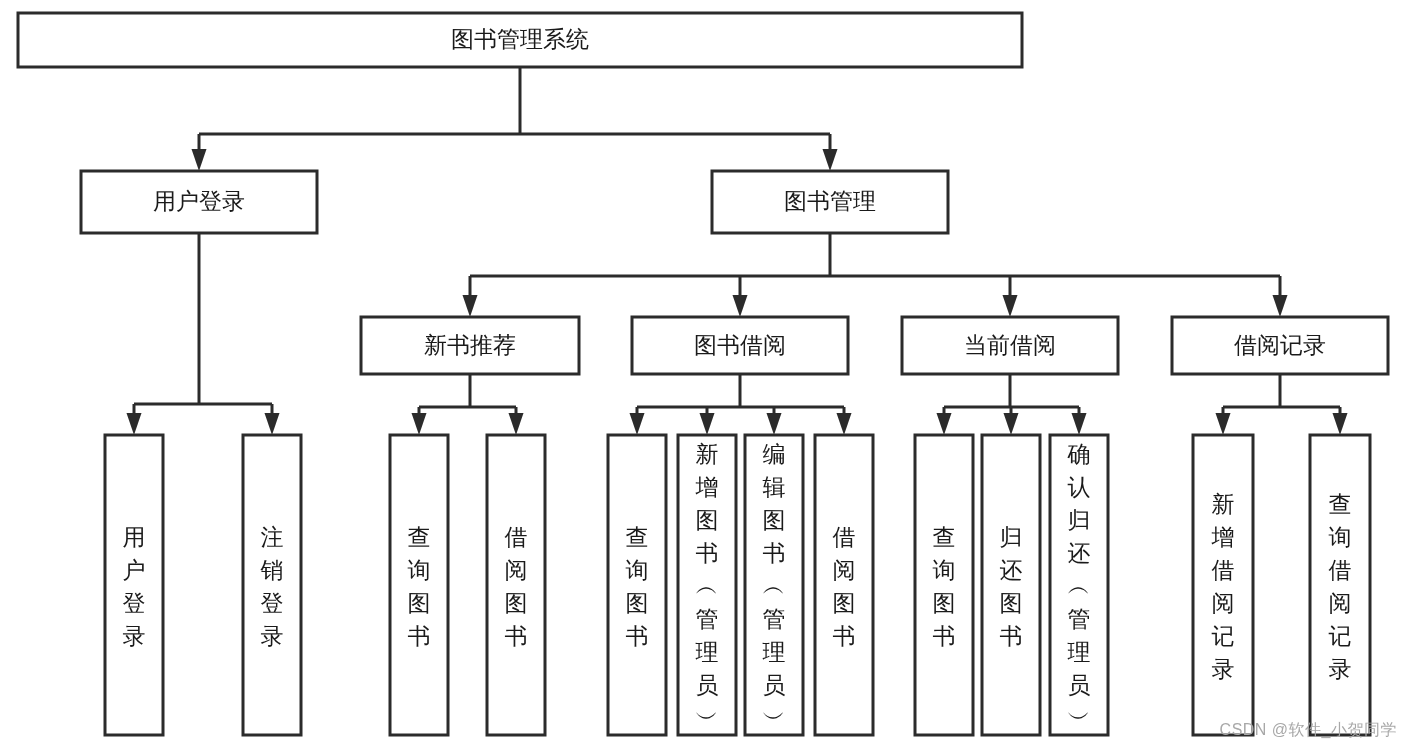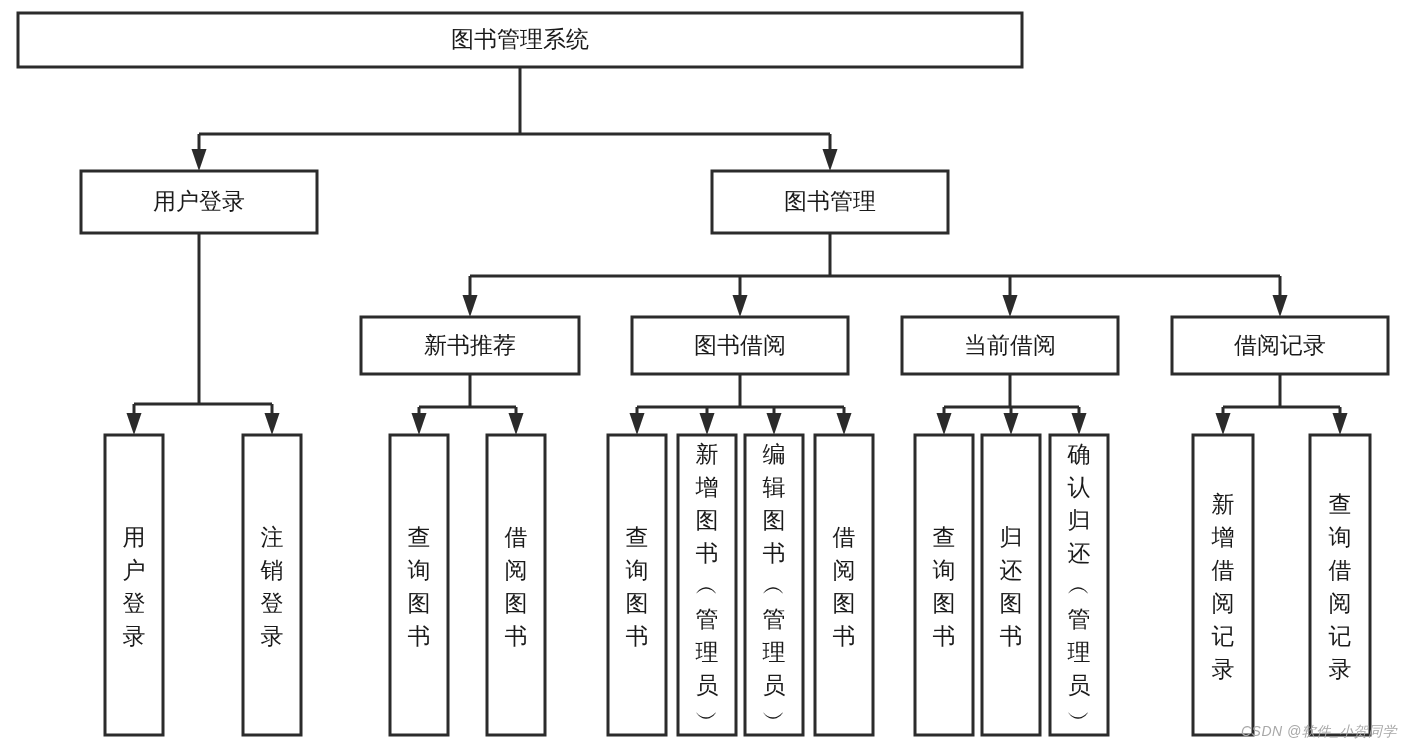--- a/index.html
+++ b/index.html
@@ -52,26 +52,25 @@
     font-family: "Liberation Sans", "DejaVu Sans", sans-serif;
     font-size: 23px;
     fill: #1a1a1a;
     text-anchor: middle;
   }
   .watermark {
     position: absolute;
     right: 8px;
     bottom: 6px;
     font-family: "Liberation Sans", "DejaVu Sans", sans-serif;
-    font-size: 14px;
+    font-size: 16px;
     color: #a8a8a8;
     letter-spacing: 0.5px;
     white-space: nowrap;
     pointer-events: none;
-    font-style: italic;
   }
 </style>
 </head>
 <body>
 
 <div id="diagram-root">
 
   <svg class="flow" viewBox="0 0 1405 747">
     <g id="edge-layer">
         <g>

